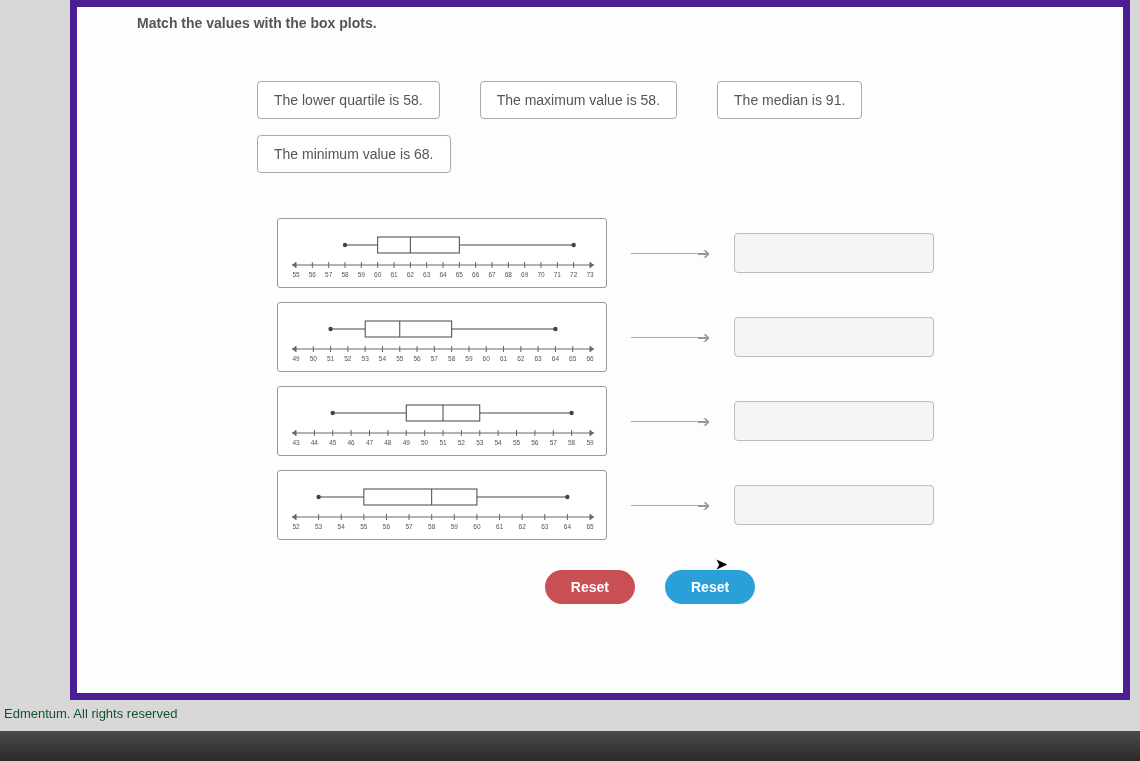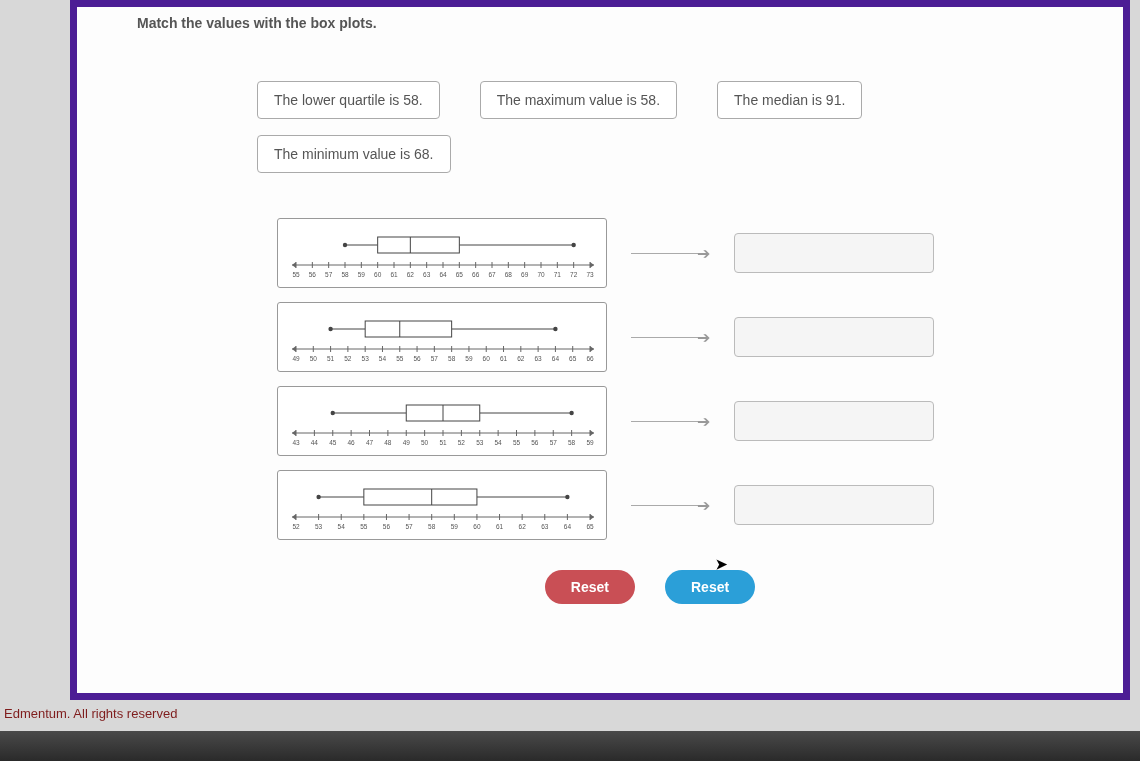--- a/index.html
+++ b/index.html
@@ -119,21 +119,21 @@
     top: -14px;
     right: 28px;
     color: #000;
     font-size: 14px;
   }
   .footer {
     position: absolute;
     left: 0;
     bottom: 40px;
     font-size: 13px;
-    color: #7f1d1d;
+    color: #14532d;
     padding-left: 4px;
   }
   .dark-strip {
     position: absolute;
     left: 0; bottom: 0;
     width: 1140px; height: 30px;
     background: linear-gradient(#4a4a4a, #2a2a2a);
   }
 </style>
 </head>

